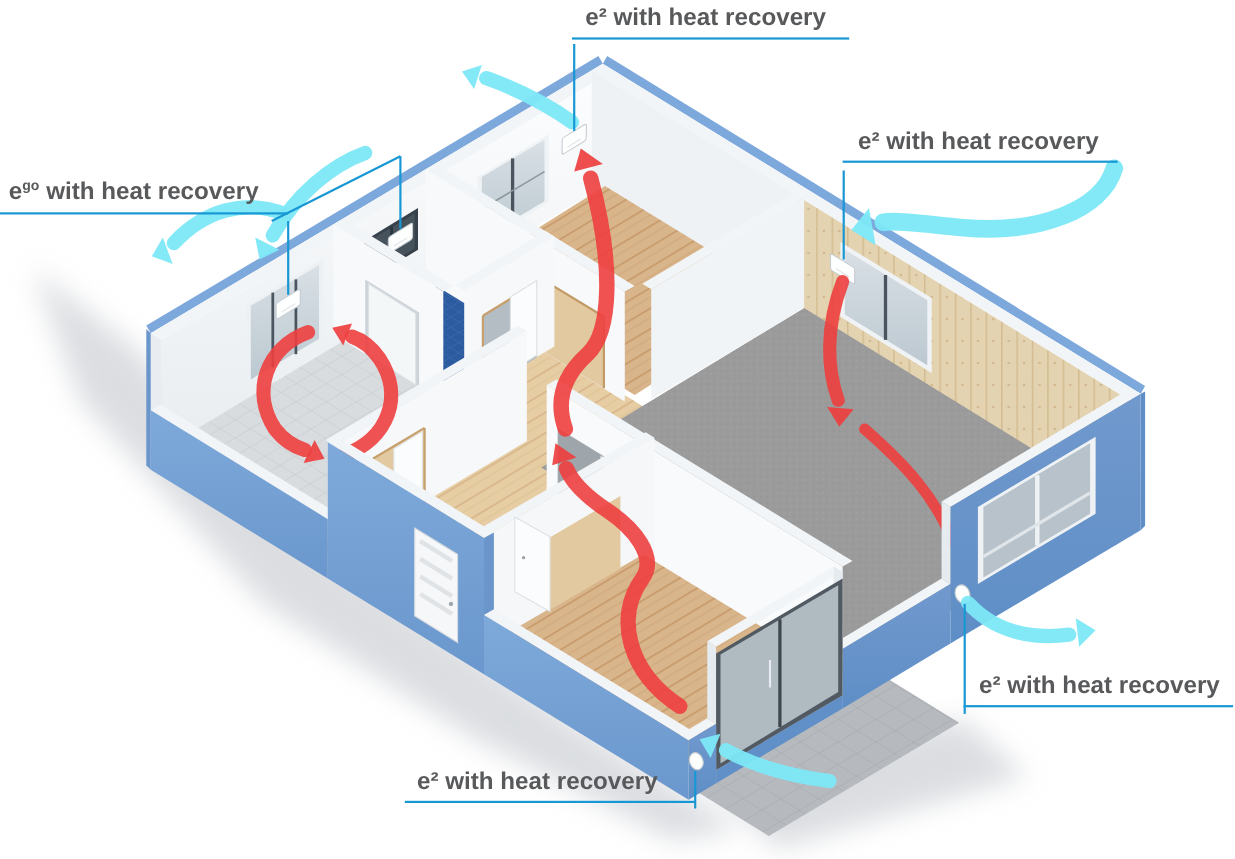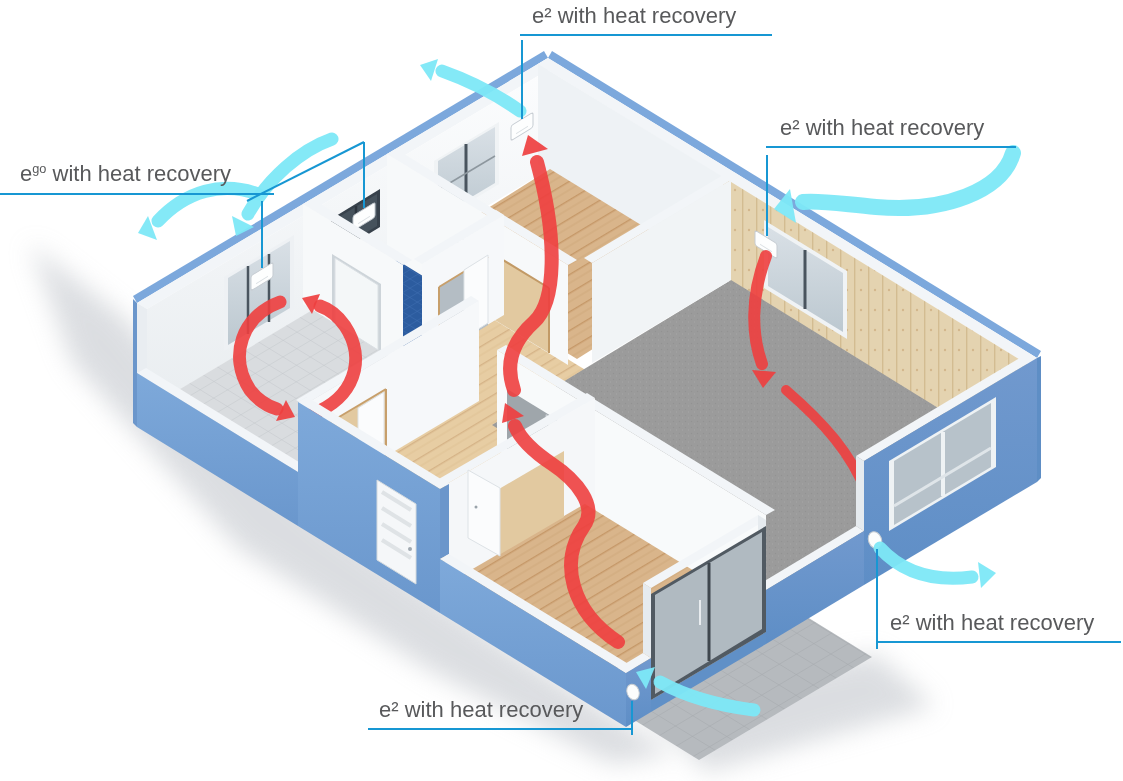--- a/index.html
+++ b/index.html
@@ -18,20 +18,21 @@
   }
   #scene{position:absolute;left:0;top:0;}
   .label{
     position:absolute;
     color:var(--label-text);
     font-size:22px;
     border-bottom:2px solid var(--connector-blue);
     padding-bottom:6px;
     white-space:nowrap;
     line-height:1.1;
+    font-weight:bold;
   }
   .label .sup-go{font-size:58%;vertical-align:super;letter-spacing:0;}
   .connector{stroke:var(--connector-blue);stroke-width:2;fill:none;}
   .red-flow{stroke:var(--supply-air-red);fill:none;stroke-linecap:round;opacity:.9;}
   .red-head{fill:var(--supply-air-red);opacity:.92;stroke:none;}
   .cyan-flow{stroke:var(--fresh-air-cyan);fill:none;stroke-linecap:round;opacity:.95;}
   .cyan-head{fill:var(--fresh-air-cyan);opacity:.95;stroke:none;}
   .band{fill:#f2f5f8;}
   .bluestrip{fill:#7ca8dc;}
   .cap{fill:#e6ebef;}
@@ -315,21 +316,21 @@
 </svg>
 
 <div class="label" style="left:520px;top:4px;width:240px;padding-left:12px;">
   <span>e</span><span>²</span><span> with heat recovery</span>
 </div>
 
 <div class="label" style="left:766px;top:116px;width:236px;padding-left:14px;">
   <span>e</span><span>²</span><span> with heat recovery</span>
 </div>
 
-<div class="label" style="left:0px;top:162px;width:254px;padding-left:20px;">
+<div class="label" style="left:0px;top:162px;width:254px;padding-left:8px;">
   <span>e</span><span class="sup-go">go</span><span> with heat recovery</span>
 </div>
 
 <div class="label" style="left:876px;top:611px;width:231px;padding-left:14px;">
   <span>e</span><span>²</span><span> with heat recovery</span>
 </div>
 
 <div class="label" style="left:368px;top:698px;width:253px;padding-left:11px;">
   <span>e</span><span>²</span><span> with heat recovery</span>
 </div>

